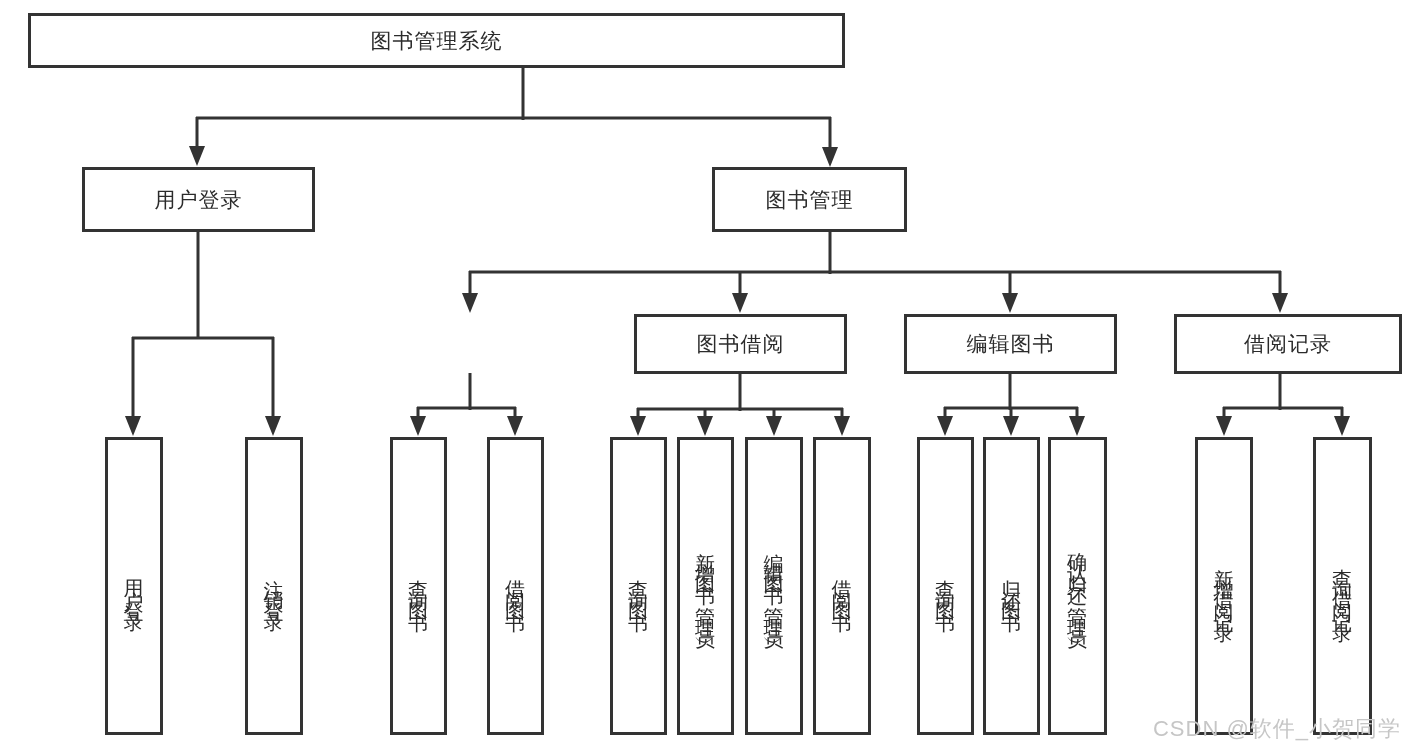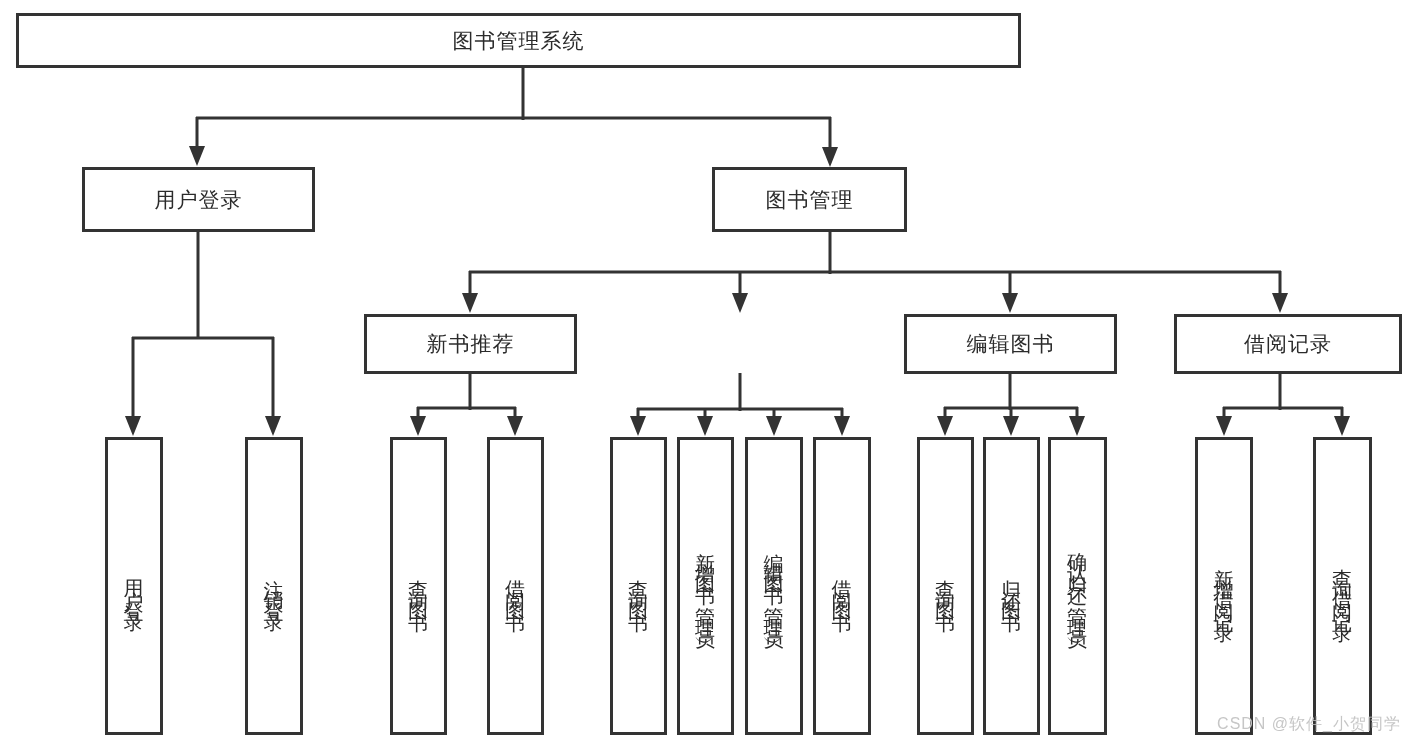--- a/index.html
+++ b/index.html
@@ -12,21 +12,21 @@
 
   .box{
     position:absolute;
     box-sizing:border-box;
     border:3px solid var(--line,#333);
     background:#fff;
     display:flex;align-items:center;justify-content:center;
     z-index:2;
   }
   .lbl{font-size:21px;letter-spacing:1px;white-space:nowrap;}
-  .root{left:16px;top:13px;width:1005px;height:55px;}
+  .root{left:28px;top:13px;width:817px;height:55px;}
   .l2{height:65px;top:167px;}
   .l3{top:314px;height:60px;}
   .leaf{top:437px;height:298px;}
   .leaf .lbl{
     writing-mode:vertical-rl;
     font-size:20px;
     letter-spacing:11px;
     line-height:1;
     white-space:normal;
   }
@@ -36,42 +36,42 @@
   .arw{
     position:absolute;width:0;height:0;
     border-left:8px solid transparent;
     border-right:8px solid transparent;
     border-top:20px solid var(--line,#333);
     transform:translate(-50%,-100%);
     z-index:3;
   }
   .watermark{
     position:absolute;top:714px;right:4px;
-    font-size:16px;color:var(--wm,#c6c6c6);
+    font-size:22px;color:var(--wm,#c6c6c6);
     letter-spacing:1px;z-index:6;
   }
 </style>
 </head>
 <body>
 
 <div id="stage">
 
   <div class="box root">
     <span class="lbl">图书管理系统</span>
   </div>
 
   <div class="box l2" style="left:82px;width:233px;">
     <span class="lbl">用户登录</span>
   </div>
   <div class="box l2" style="left:712px;width:195px;">
     <span class="lbl">图书管理</span>
   </div>
 
-  <div class="box l3" style="left:364px;width:213px;">
-    <span class="lbl">新书推荐</span>
+  <div class="box l3" style="left:634px;width:213px;">
+    <span class="lbl">图书借阅</span>
   </div>
   <div class="box l3" style="left:904px;width:213px;">
     <span class="lbl">编辑图书</span>
   </div>
   <div class="box l3" style="left:1174px;width:228px;">
     <span class="lbl">借阅记录</span>
   </div>
 
   <div class="box leaf" style="left:105px;width:58px;">
     <span class="lbl">用户登录</span>

